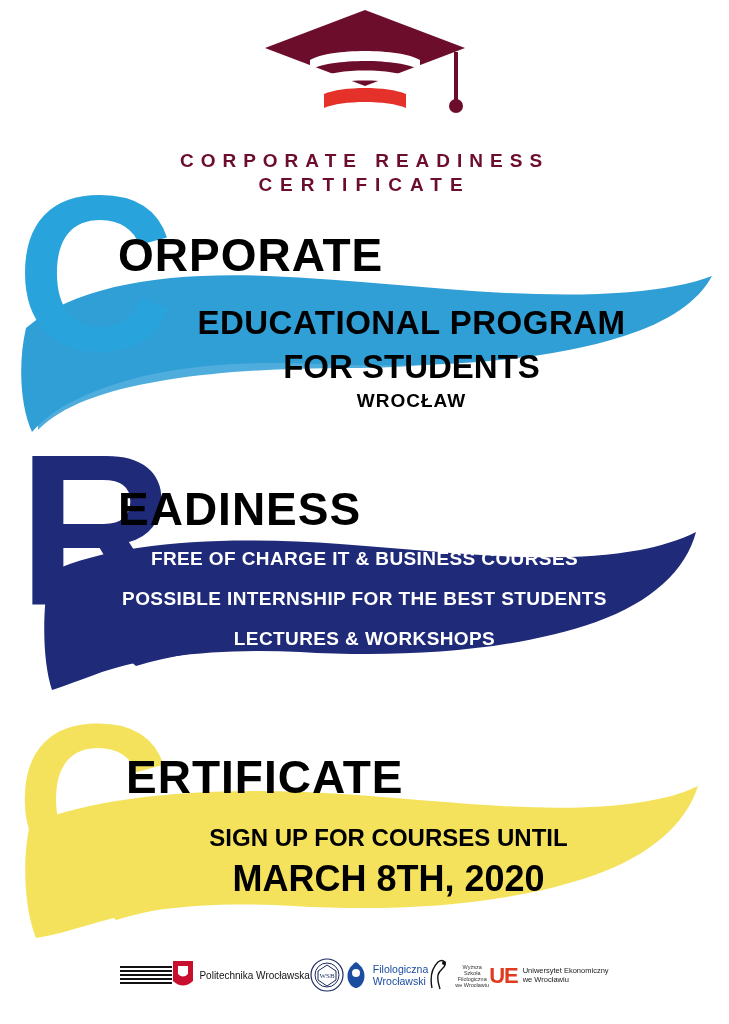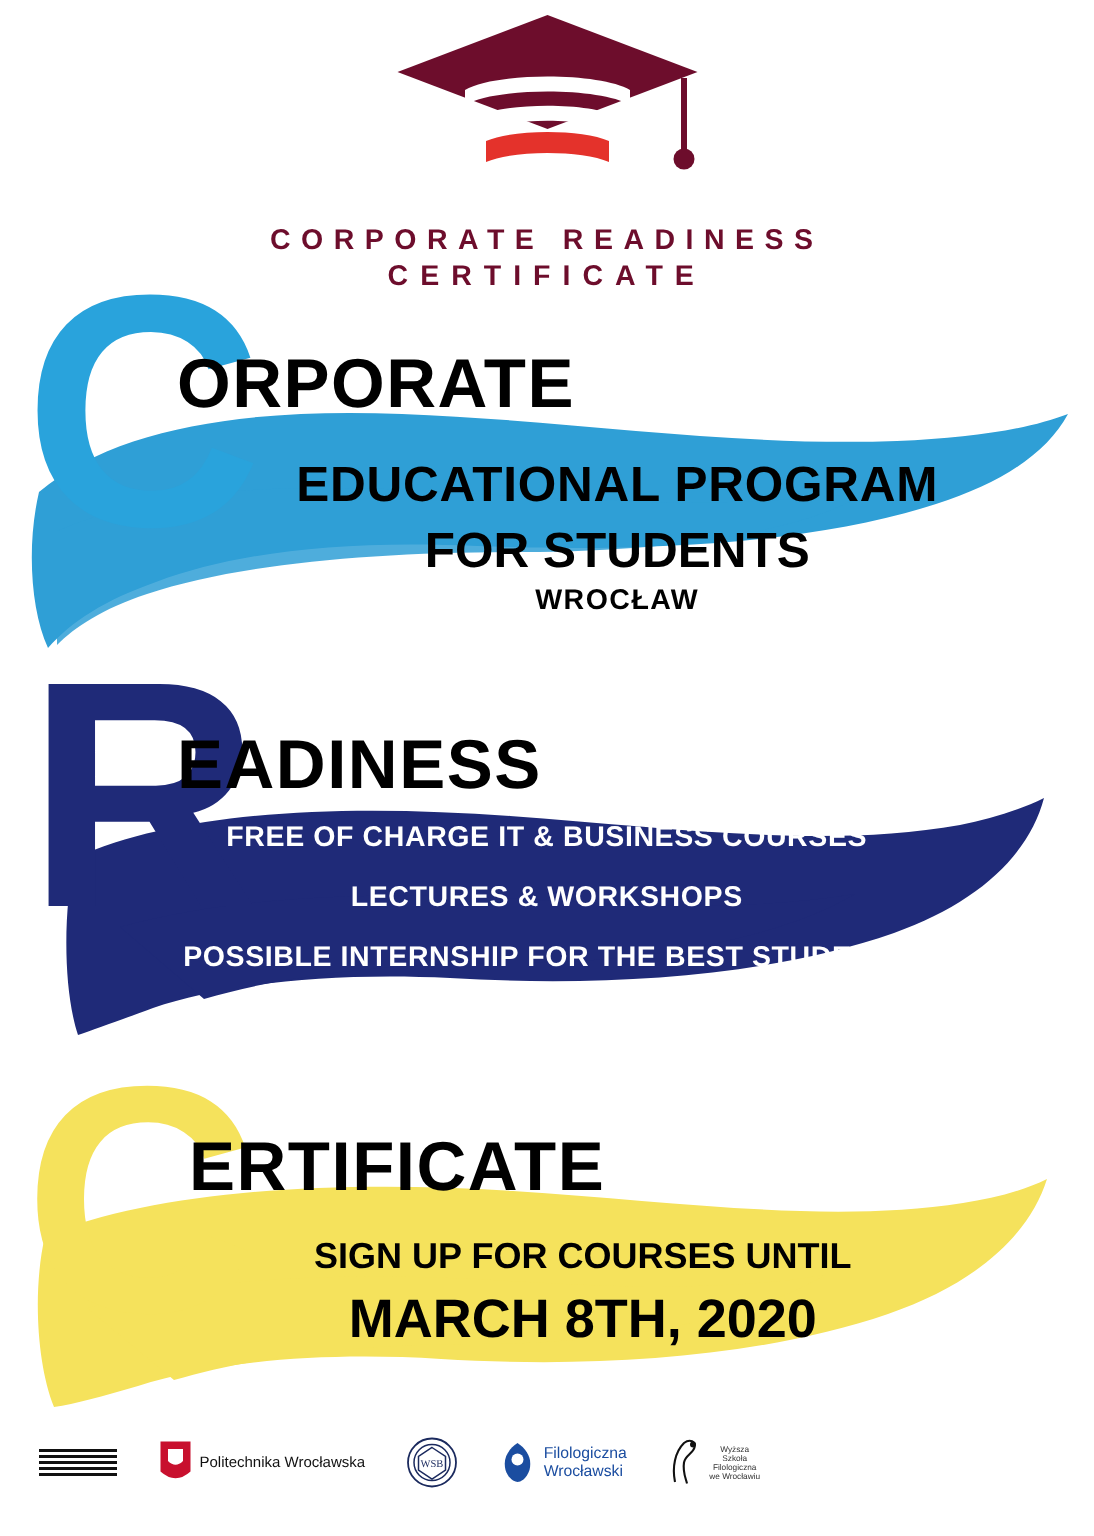--- a/index.html
+++ b/index.html
@@ -138,24 +138,23 @@
 
   
   .footer {
     position: absolute;
     left: 0;
     bottom: 18px;
     width: 100%;
     height: 60px;
     display: flex;
     align-items: center;
-    justify-content: flex-start;
+    justify-content: center;
     padding: 0 26px;
     box-sizing: border-box;
-    gap: 28px;
   }
   .logo {
     display: flex;
     align-items: center;
     gap: 5px;
     font-size: 8px;
     color: #1b2a5e;
     line-height: 1.15;
     white-space: nowrap;
   }
@@ -236,22 +235,22 @@
       <path d="M40,108 C120,86 220,84 320,90 C400,95 470,96 530,86
                C480,116 390,132 300,132 C220,132 150,140 96,156 Z" fill="#1f2a78"></path>
     </svg>
   </div>
 
   <div class="dropcap r">R</div>
   <div class="section-word word-readiness">EADINESS</div>
 
   <div class="block navy-block">
     <div class="sc">Free of charge IT &amp; business courses</div>
+    <div class="sc">Possible internship for the best students</div>
     <div class="sc">Lectures &amp; workshops</div>
-    <div class="sc">Possible internship for the best students</div>
   </div>
 
   <div class="brush brush-yellow">
     <svg width="680" height="170" viewBox="0 0 680 170">
       <path d="M8,56 C80,26 200,18 320,26 C430,33 530,48 620,34
                C640,31 660,26 676,18 C664,56 628,88 570,108
                C482,138 372,144 272,138 C190,133 120,140 70,156
                C46,163 28,168 14,170 C2,140 0,90 8,56 Z" fill="#f5e25c"></path>
       <path d="M36,104 C118,82 218,80 318,86 C398,91 468,92 528,82
                C478,112 388,128 298,128 C218,128 148,136 94,152 Z" fill="#f5e25c"></path>
@@ -321,15 +320,22 @@
         </svg>
       </span>
       <span class="wsf-text">
         <span>Wyższa</span><br>
         <span>Szkoła</span><br>
         <span>Filologiczna</span><br>
         <span>we Wrocławiu</span>
       </span>
     </div>
 
+    <div class="logo">
+      <span class="ue-mark">UE</span>
+      <span class="ue-text">
+        <span>Uniwersytet Ekonomiczny</span><br>
+        <span>we Wrocławiu</span>
+      </span>
+    </div>
 
   </div>
 </div>
 
 </body></html>

